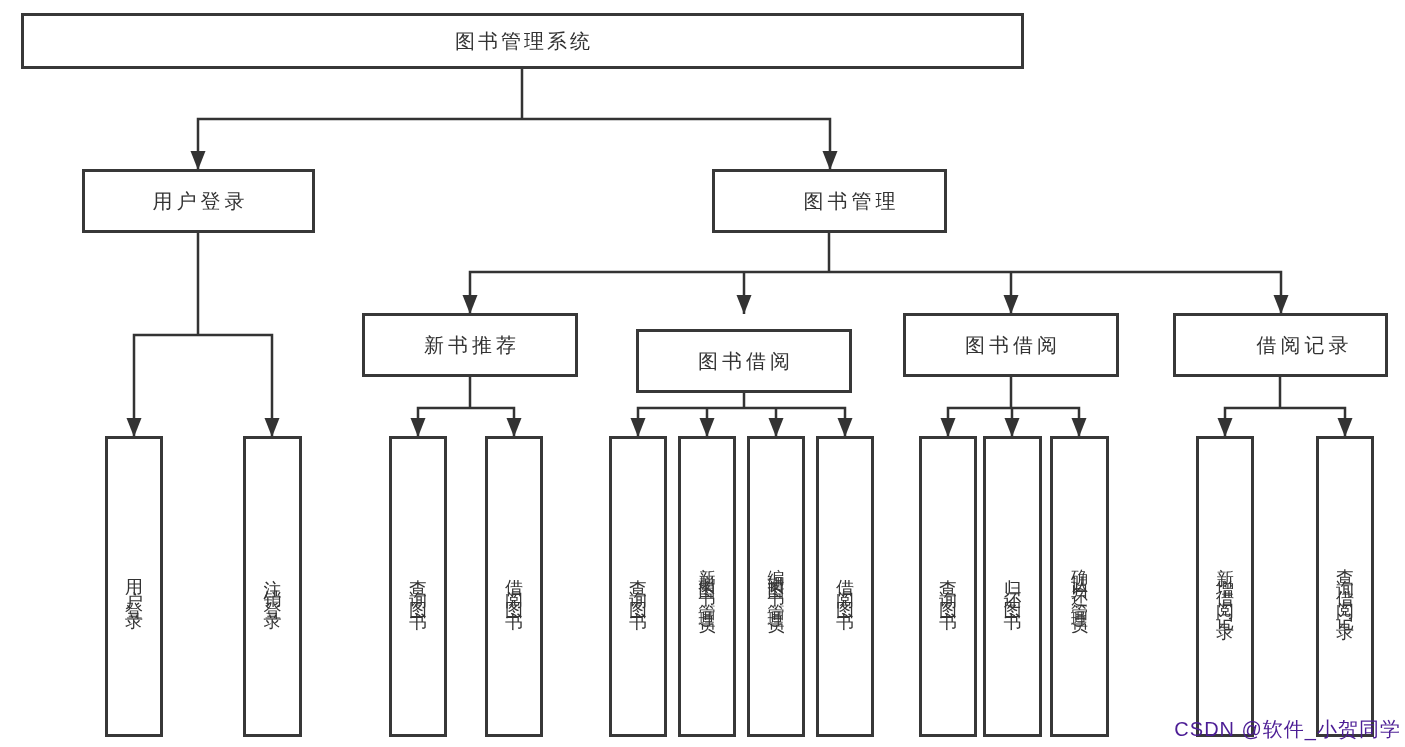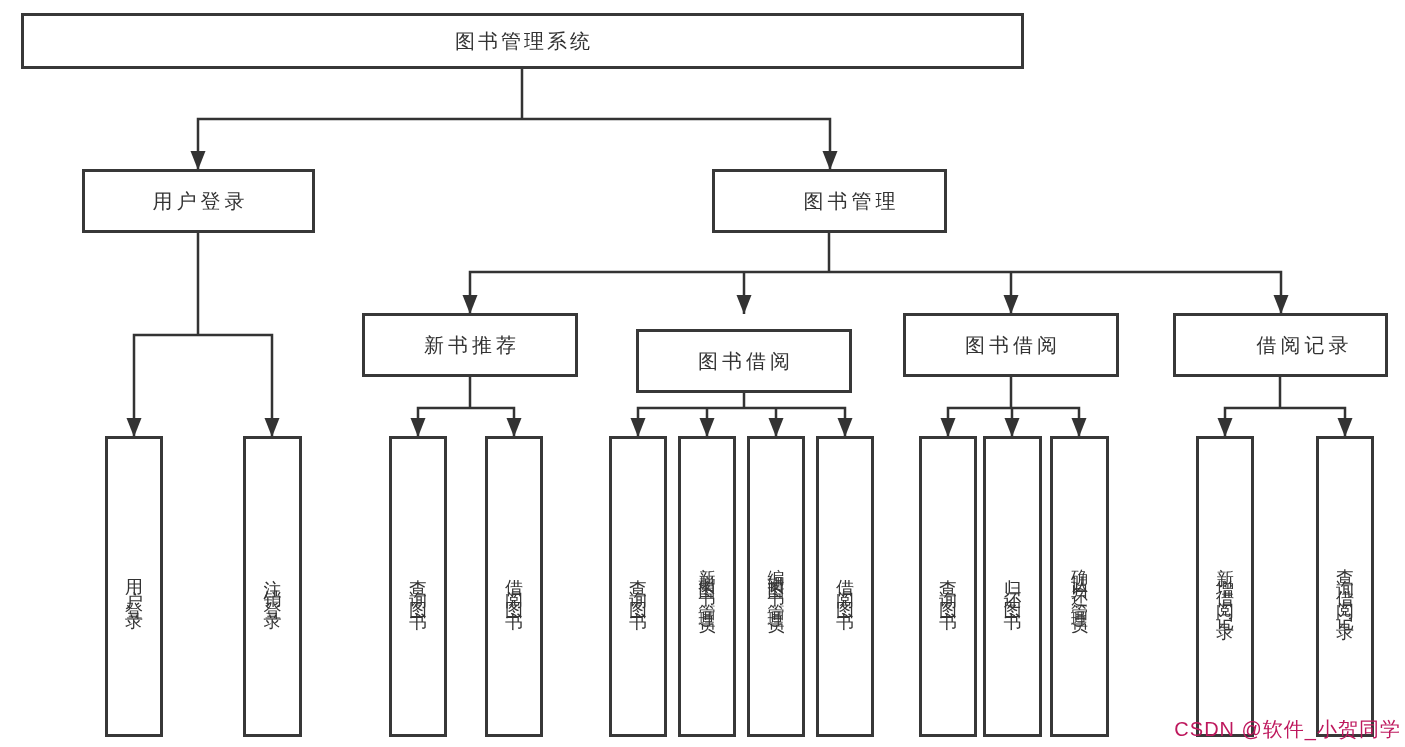--- a/index.html
+++ b/index.html
@@ -29,21 +29,21 @@
     text-orientation:mixed;
     font-size:18px;
     letter-spacing:11px;
     line-height:1;
   }
   .leaf.long{letter-spacing:7px;font-size:17px;}
   #watermark{
     position:absolute;
     right:4px;top:716px;
     font-size:20px;
-    color:#be185d;
+    color:#4c1d95;
     letter-spacing:1px;
     z-index:3;
     white-space:nowrap;
   }
 </style>
 </head>
 <body>
 
 <div id="canvas">
 

